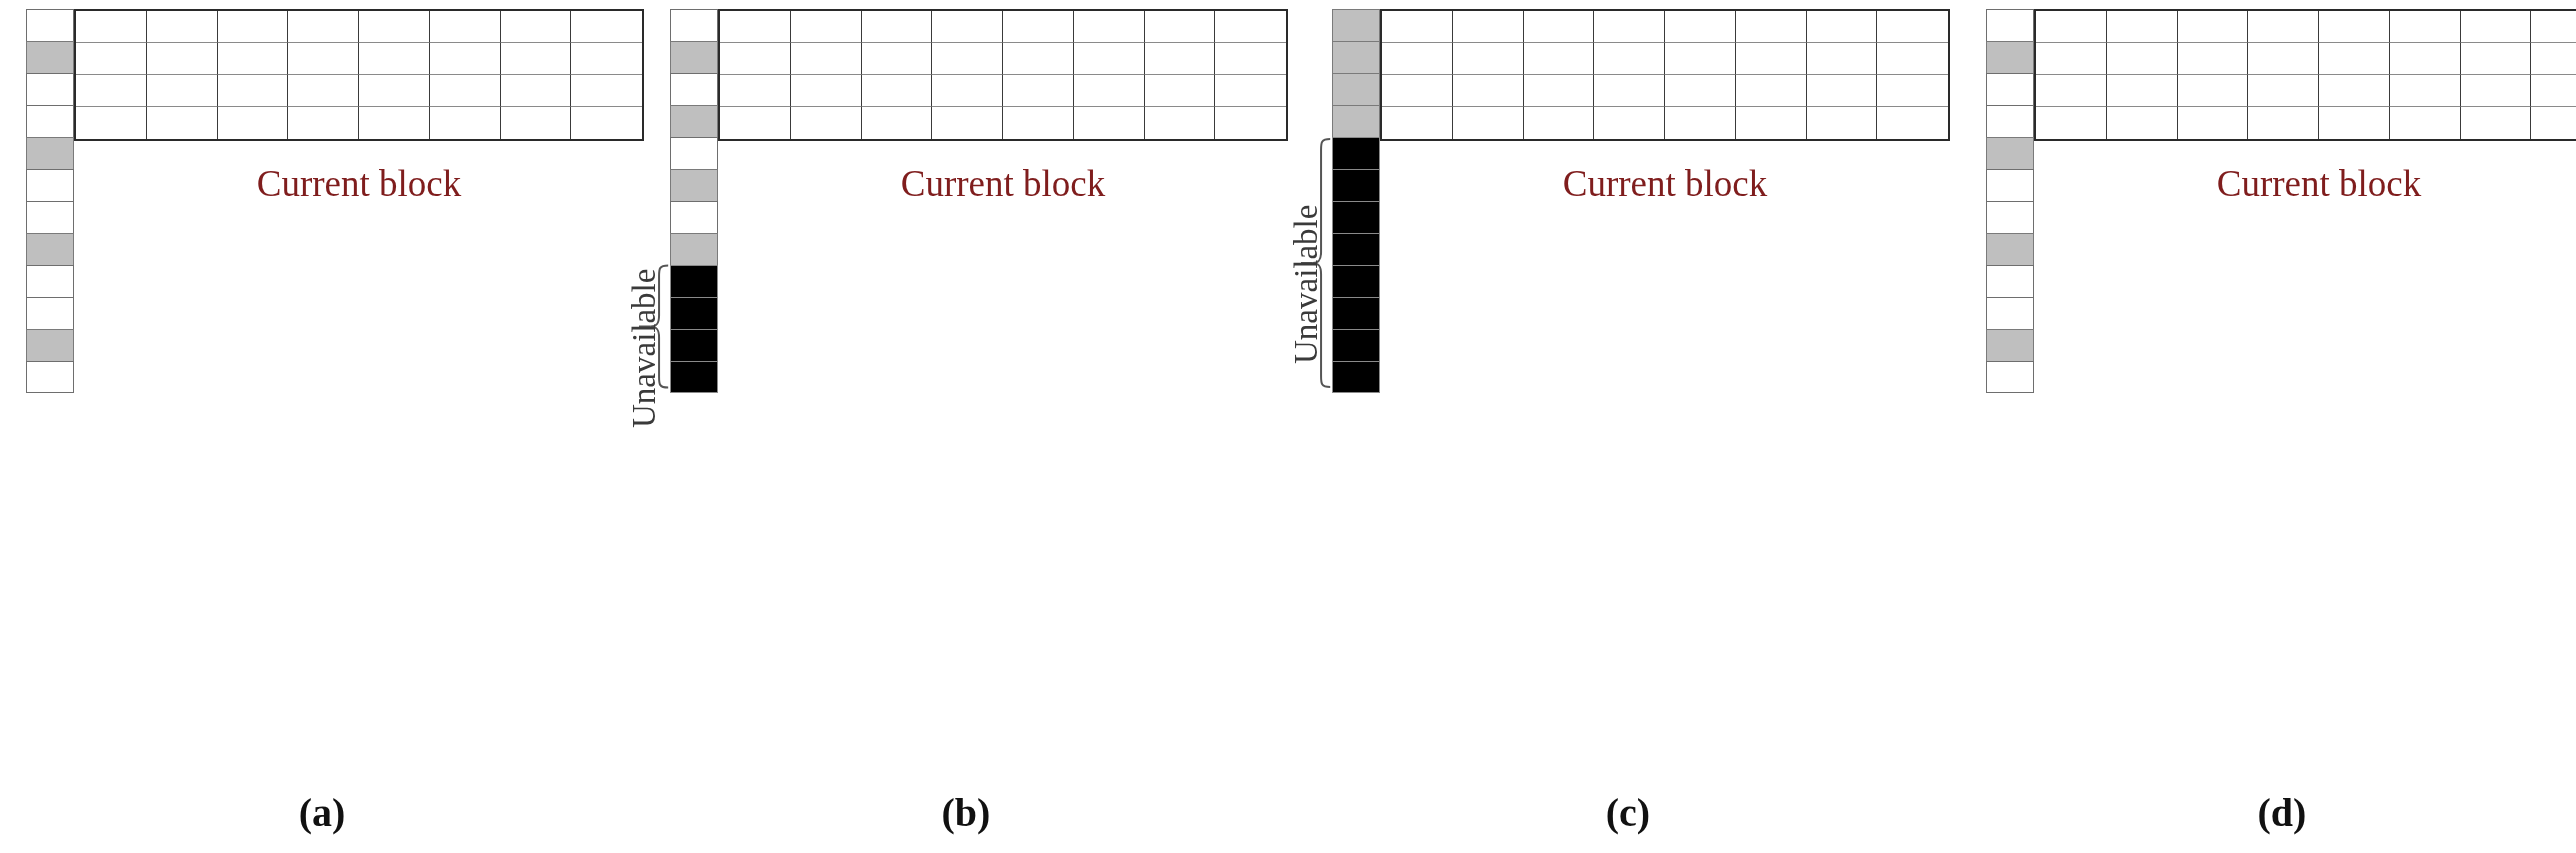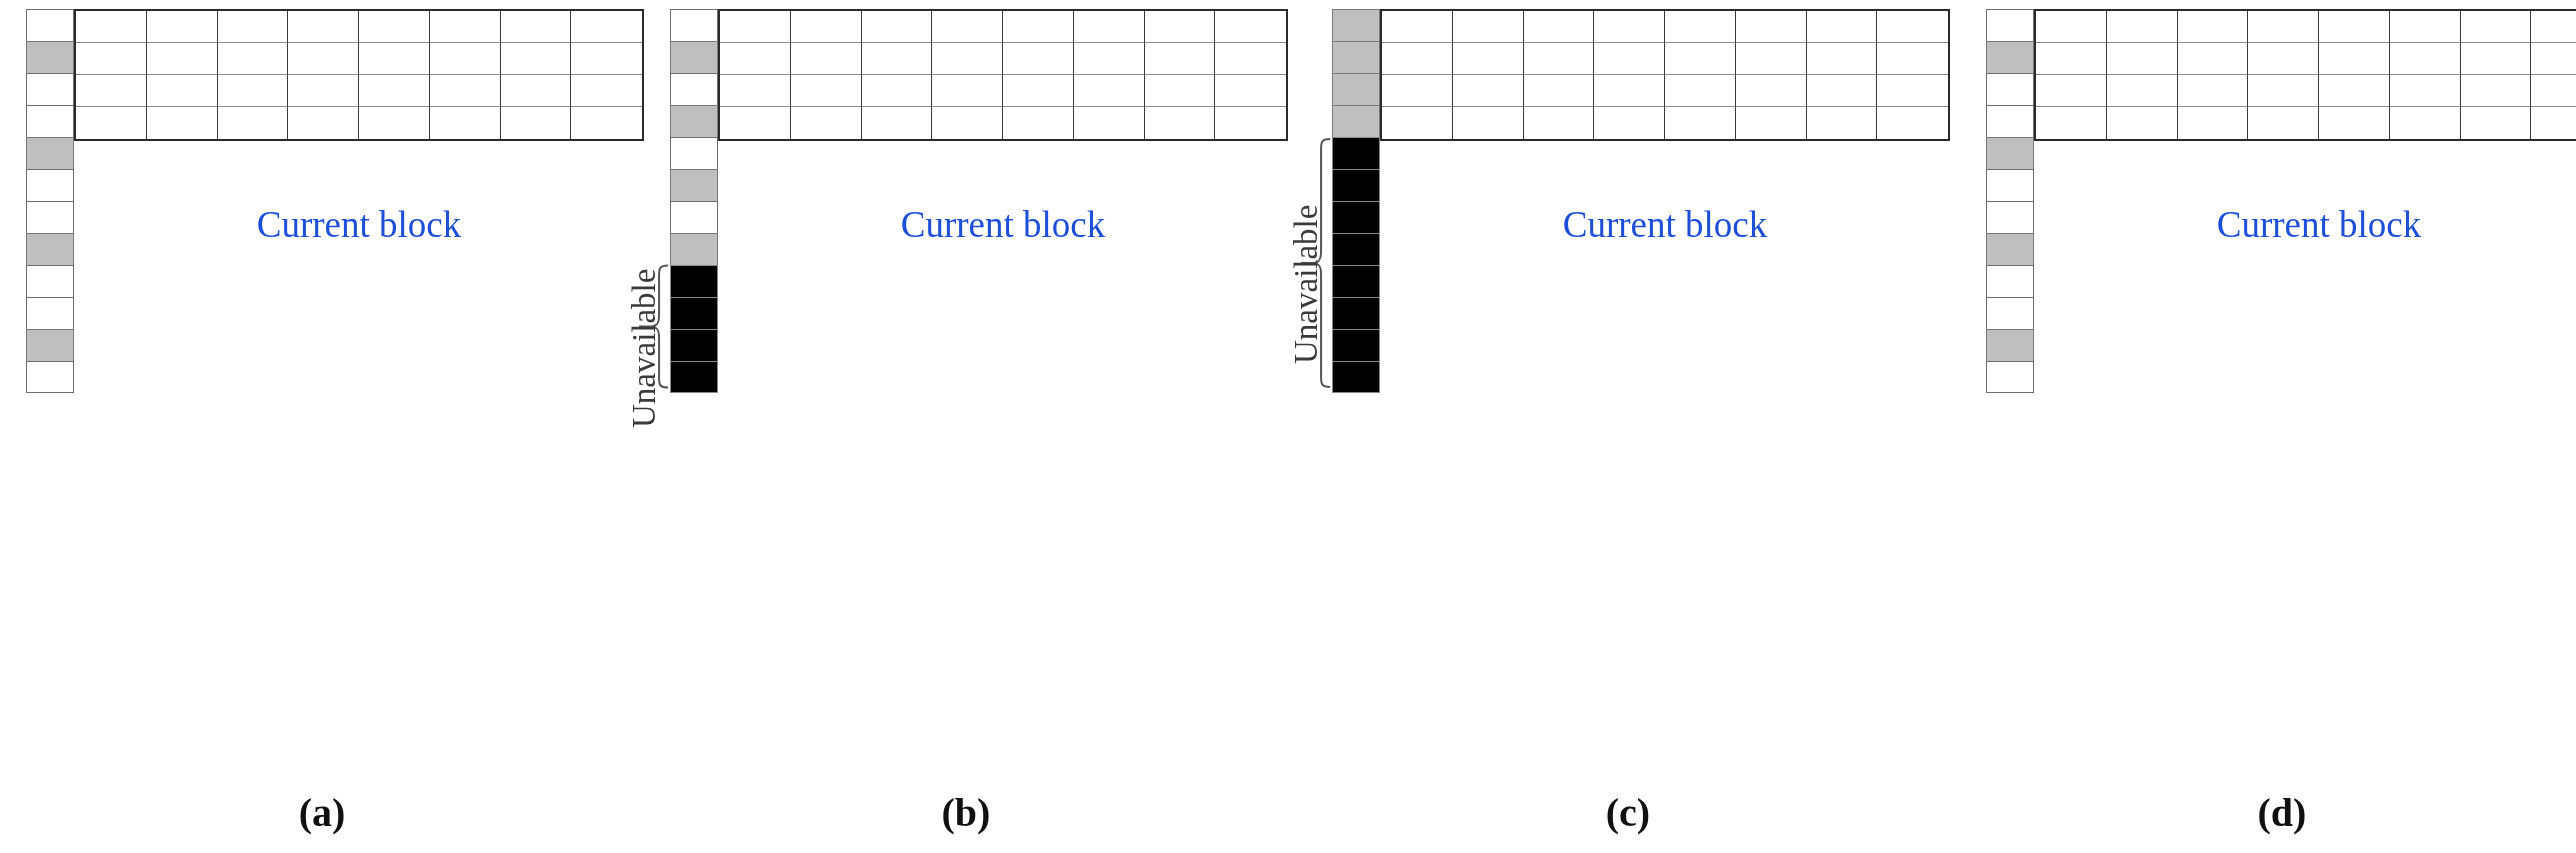--- a/index.html
+++ b/index.html
@@ -60,24 +60,23 @@
     border-bottom:1.3px solid #8a8a8a;
     background:#ffffff;
   }
   .gcell.lastcol{border-right:none;}
   .gcell.lastrow{border-bottom:none;}
 
   
   .blocklabel{
     position:absolute;
     font-size:37px;
-    color:#1d4ed8;
+    color:#7f1d1d;
     white-space:nowrap;
     font-family:"Liberation Serif", serif;
-    margin-top:41px;
   }
 
   
   .brace-group{
     position:absolute;
   }
   .brace-svg{
     position:absolute;
     left:0;top:0;
   }

